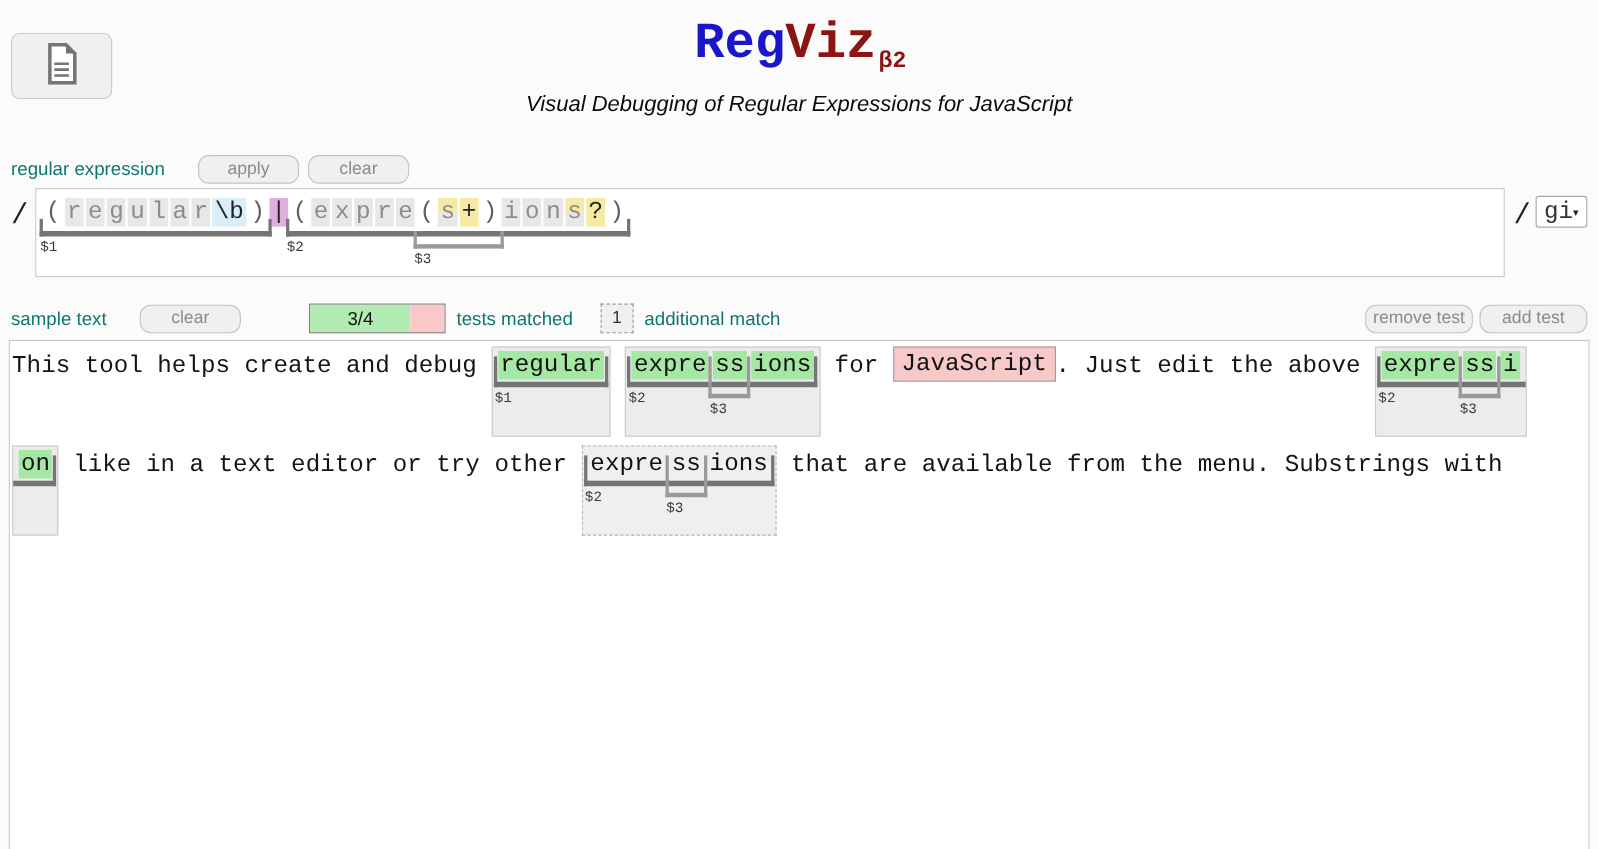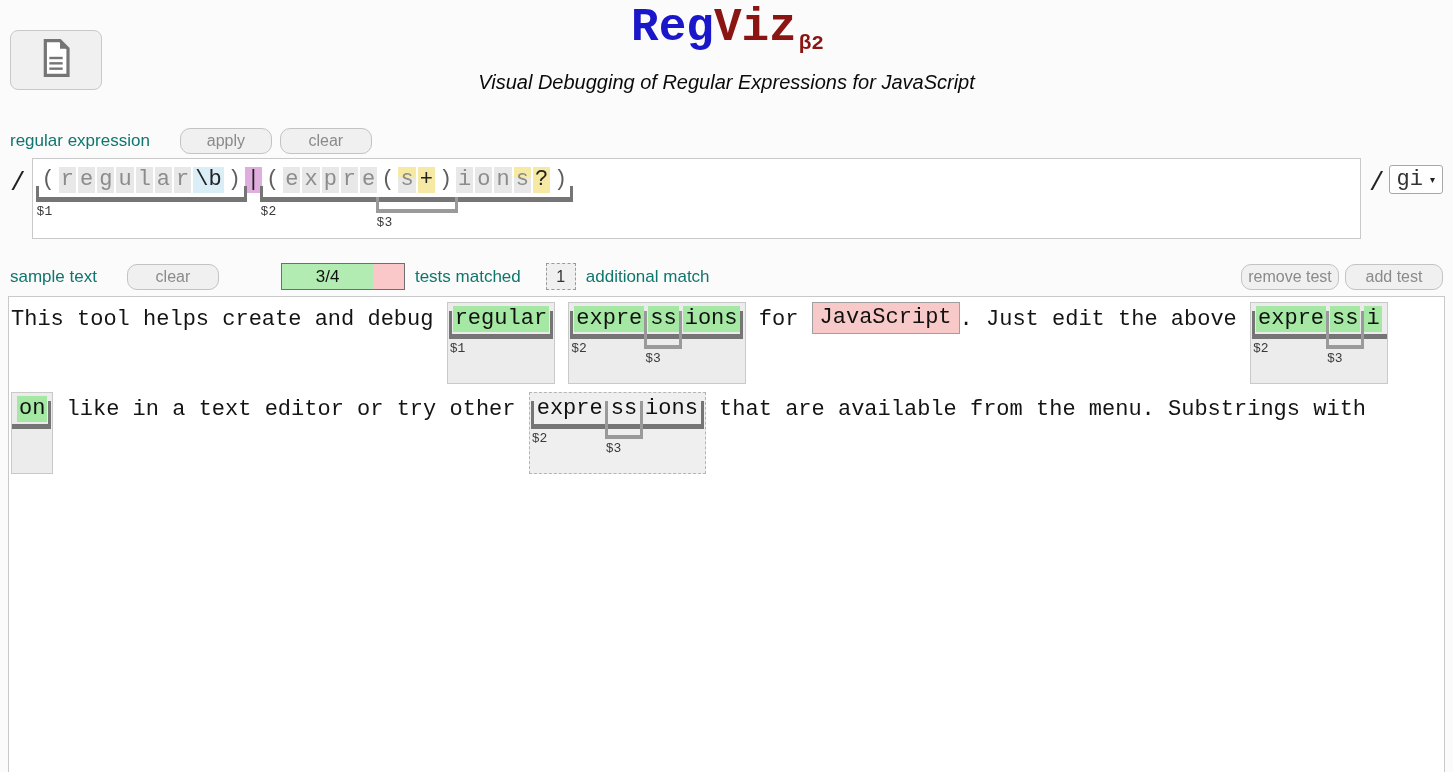--- a/index.html
+++ b/index.html
@@ -1,20 +1,20 @@
 <!DOCTYPE html>
 <html><head>
 <meta charset="utf-8">
 <style>
   * { box-sizing: border-box; }
   html,body { margin:0; padding:0; background:#fbfbfb; width:1453px; height:772px; overflow:hidden;
               font-family:"Liberation Sans", sans-serif; }
 
   
-  .header { position:relative; text-align:center; padding-top:4px; }
+  .header { position:relative; text-align:center; padding-top:16px; }
   .doc-btn { position:absolute; left:10px; top:30px; width:92px; height:60px; background:#f0f0f0;
              border:1px solid #c9c9c9; border-radius:8px; cursor:pointer;
              display:flex; align-items:center; justify-content:center; }
   .logo { font-family:"Liberation Mono", monospace; font-weight:bold; font-size:46px; line-height:48px; }
   .logo .p1 { color:#1a16c9; }
   .logo .p2 { color:#8b1513; }
   .logo .sub { font-size:21px; color:#8b1513; position:relative; top:9px; left:2px; }
   .subtitle { font-style:italic; font-size:20px; color:#0a0a0a; margin-top:12px; }
 
   
@@ -32,21 +32,21 @@
   .re-box { flex:1; position:relative; height:81px; background:#fff; border:1px solid #c9c9c9;
             overflow:hidden; }
   .tok-row { white-space:nowrap; padding:8px 0 0 6px; font-size:0; }
   .tk { display:inline-block; font-family:"Liberation Mono", monospace; font-size:22px; line-height:26px;
         color:#8c8c8c; background:#e8e8e8; padding:0 2px; margin:0 1px; }
   .tk.plain  { background:transparent; color:#5f5f5f; }
   .tk.escape { background:#d9eef7; color:#222; }
   .tk.alt    { background:#dfaede; color:#222; }
   .tk.quant  { background:#f5e9a3; color:#222; }
   .tk.qpre   { background:linear-gradient(180deg,#f5e9a3 0%,#f5e9a3 44%,#e8e8e8 44%); }
-  .flags { display:flex; align-items:center; gap:7px; margin-top:7px; background:#fff;
+  .flags { display:flex; align-items:center; margin-top:7px; background:#fff;
            border:1px solid #a8a8a8; border-radius:3px; padding:1px 7px; cursor:pointer; }
   .flags .fv { font-family:"Liberation Mono", monospace; font-size:22px; color:#333; }
   .flags .caret { font-size:10px; color:#222; }
 
   
   .gline { position:absolute; background:#757575; }
   .gline.l1 { background:#9a9a9a; }
   .gtick { position:absolute; width:3px; background:#757575; }
   .gtick.l1 { background:#9a9a9a; }
   .glabel { position:absolute; font-family:"Liberation Mono", monospace; font-size:13px; color:#3a3a3a; }

